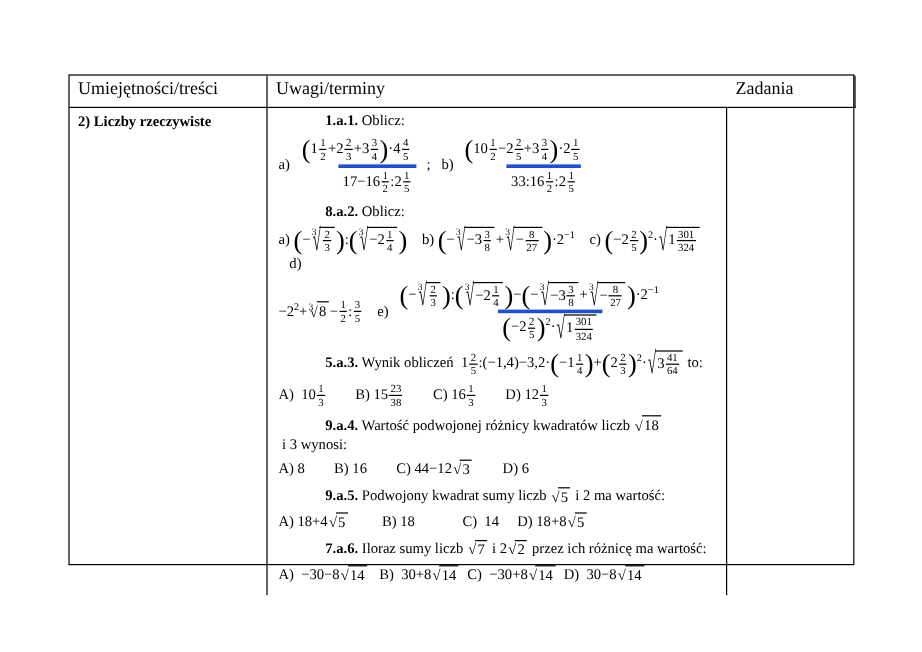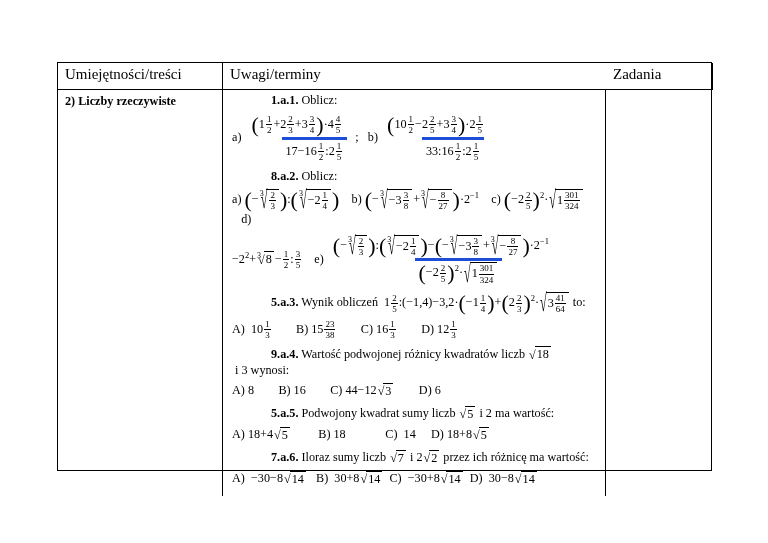--- a/index.html
+++ b/index.html
@@ -245,21 +245,21 @@
               </span>&nbsp;i&nbsp;3&nbsp;wynosi:</span>
         </div>
         <div class="mathline">A) 8&nbsp;&nbsp;&nbsp;&nbsp;&nbsp;&nbsp;&nbsp;&nbsp;B) 16&nbsp;&nbsp;&nbsp;&nbsp;&nbsp;&nbsp;&nbsp;&nbsp;C) 44−12<span class="rt">
               <span class="rs">√</span>
               <span class="rb">3</span>
             </span>&nbsp;&nbsp;&nbsp;&nbsp;&nbsp;&nbsp;&nbsp;&nbsp;D) 6</div>
       </div>
 
       <div class="task">
         <div>
-          <b class="tid">5.a.5.</b>
+          <b class="tid">9.a.5.</b>
           <span>Podwojony kwadrat sumy liczb&nbsp;<span class="rt">
                 <span class="rs">√</span>
                 <span class="rb">5</span>
               </span>&nbsp;i 2 ma wartość:</span>
         </div>
         <div class="mathline">A) 18+4<span class="rt">
               <span class="rs">√</span>
               <span class="rb">5</span>
             </span>&nbsp;&nbsp;&nbsp;&nbsp;&nbsp;&nbsp;&nbsp;&nbsp;&nbsp;B) 18&nbsp;&nbsp;&nbsp;&nbsp;&nbsp;&nbsp;&nbsp;&nbsp;&nbsp;&nbsp;&nbsp;&nbsp;&nbsp;C)&nbsp; 14&nbsp;&nbsp;&nbsp;&nbsp;&nbsp;D) 18+8<span class="rt">
               <span class="rs">√</span>

